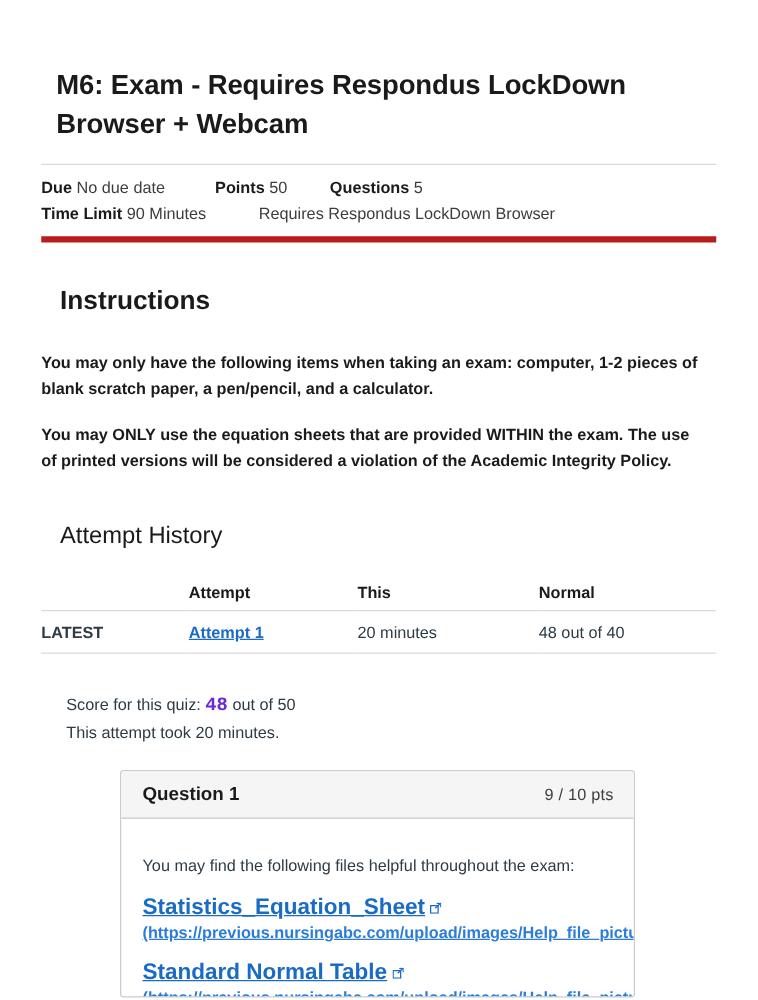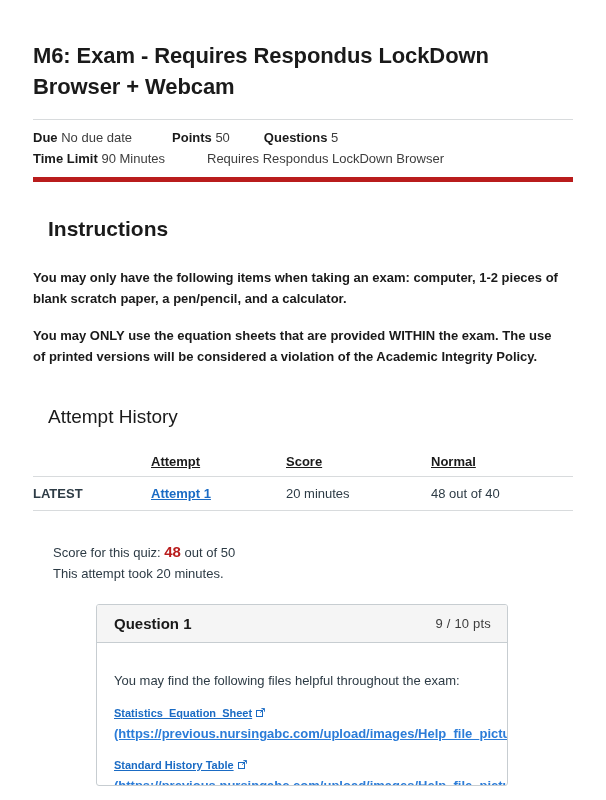--- a/index.html
+++ b/index.html
@@ -24,21 +24,21 @@
   .content {
     padding: 0 33px;
   }
 
   
   .quiz-title {
     font-size: 22px;
     font-weight: bold;
     line-height: 1.42;
     color: #1a1a1a;
-    margin: 0;
+    margin: 12px;
     padding-top: 40px;
     letter-spacing: -0.1px;
   }
 
   
   .quiz-details {
     margin-top: 17px;
     border-top: 1px solid #d8dbdd;
     border-bottom: 5px solid #b91c1c;
     padding: 7px 0 8px 0;
@@ -94,21 +94,20 @@
     border-collapse: collapse;
     font-size: 13px;
     margin-top: 2px;
   }
   .attempt-table th {
     text-align: left;
     font-weight: bold;
     color: #1a1a1a;
     padding: 2px 0 7px 0;
     font-size: 13px;
-    text-decoration: underline;
   }
   .attempt-table td {
     padding: 9px 0 9px 0;
     border-top: 1px solid #d8dbdd;
     color: #2d3b45;
     font-size: 13px;
     vertical-align: top;
   }
   .attempt-table tr.spacer-row td {
     border-top: 1px solid #d8dbdd;
@@ -130,21 +129,22 @@
   .score-summary {
     padding-left: 20px;
     padding-top: 16px;
     font-size: 13px;
     line-height: 21px;
     color: #2d3b45;
   }
   .score-summary .big {
     font-weight: bold;
     font-size: 15px;
-    color: #b91c1c;
+    color: #6d28d9;
+    font-family: Liberation Mono, monospace;
   }
   .score-summary div { white-space: nowrap; }
 
   
   .question-wrap {
     padding-left: 63px;
     padding-top: 20px;
   }
   .question-card {
     width: 412px;
@@ -180,21 +180,21 @@
   }
   .qtext {
     font-size: 13px;
     line-height: 20px;
     color: #2d3b45;
     margin: 0 0 12px 0;
     white-space: nowrap;
   }
   .filelink {
     display: block;
-    font-size: 11px;
+    font-size: 18px;
     line-height: 20px;
     color: #1a6bc4;
     font-weight: bold;
     text-decoration: underline;
     white-space: nowrap;
   }
   .fileurl {
     display: block;
     font-size: 13px;
     line-height: 22px;
@@ -235,21 +235,21 @@
     <p class="instr-p">You may only have the following items when taking an exam: computer, 1-2 pieces of blank scratch paper, a pen/pencil, and a calculator.</p>
     <p class="instr-p">You may ONLY use the equation sheets that are provided WITHIN the exam. The use of printed versions will be considered a violation of the Academic Integrity Policy.</p>
 
     <h2 class="section-heading light">Attempt History</h2>
 
     <table class="attempt-table">
       <thead>
         <tr>
           <th class="col-latest"></th>
           <th class="col-attempt">Attempt</th>
-          <th class="col-time">Score</th>
+          <th class="col-time">This</th>
           <th class="col-score">Normal</th>
         </tr>
       </thead>
       <tbody>
         <tr>
           <td class="col-latest">LATEST</td>
           <td class="col-attempt"><a href="#" class="tlink">Attempt 1</a></td>
           <td class="col-time">20 minutes</td>
           <td class="col-score">48 out of 40</td>
         </tr>
@@ -273,21 +273,21 @@
         <div class="question-body">
           <p class="qtext">You may find the following files helpful throughout the exam:</p>
 
           <a href="#" class="filelink"><span>Statistics_Equation_Sheet</span><span class="ext-icon"><svg width="9" height="9" viewBox="0 0 9 9" xmlns="http://www.w3.org/2000/svg">
                   <rect x="0.5" y="2.5" width="6" height="6" fill="none" stroke="#1a6bc4" stroke-width="1"></rect>
                   <path d="M4.2 4.6 L8.2 0.8" stroke="#1a6bc4" stroke-width="1" fill="none"></path>
                   <path d="M5.4 0.6 H8.6 V3.7" fill="none" stroke="#1a6bc4" stroke-width="1"></path>
                 </svg></span></a>
           <a href="#" class="fileurl">(https://previous.nursingabc.com/upload/images/Help_file_picture/Stati</a>
 
-          <a href="#" class="filelink"><span>Standard History Table</span><span class="ext-icon"><svg width="9" height="9" viewBox="0 0 9 9" xmlns="http://www.w3.org/2000/svg">
+          <a href="#" class="filelink"><span>Standard Normal Table</span><span class="ext-icon"><svg width="9" height="9" viewBox="0 0 9 9" xmlns="http://www.w3.org/2000/svg">
                   <rect x="0.5" y="2.5" width="6" height="6" fill="none" stroke="#1a6bc4" stroke-width="1"></rect>
                   <path d="M4.2 4.6 L8.2 0.8" stroke="#1a6bc4" stroke-width="1" fill="none"></path>
                   <path d="M5.4 0.6 H8.6 V3.7" fill="none" stroke="#1a6bc4" stroke-width="1"></path>
                 </svg></span></a>
           <a href="#" class="fileurl">(https://previous.nursingabc.com/upload/images/Help_file_picture/stan</a>
         </div>
       </div>
     </div>
 
   </div>

